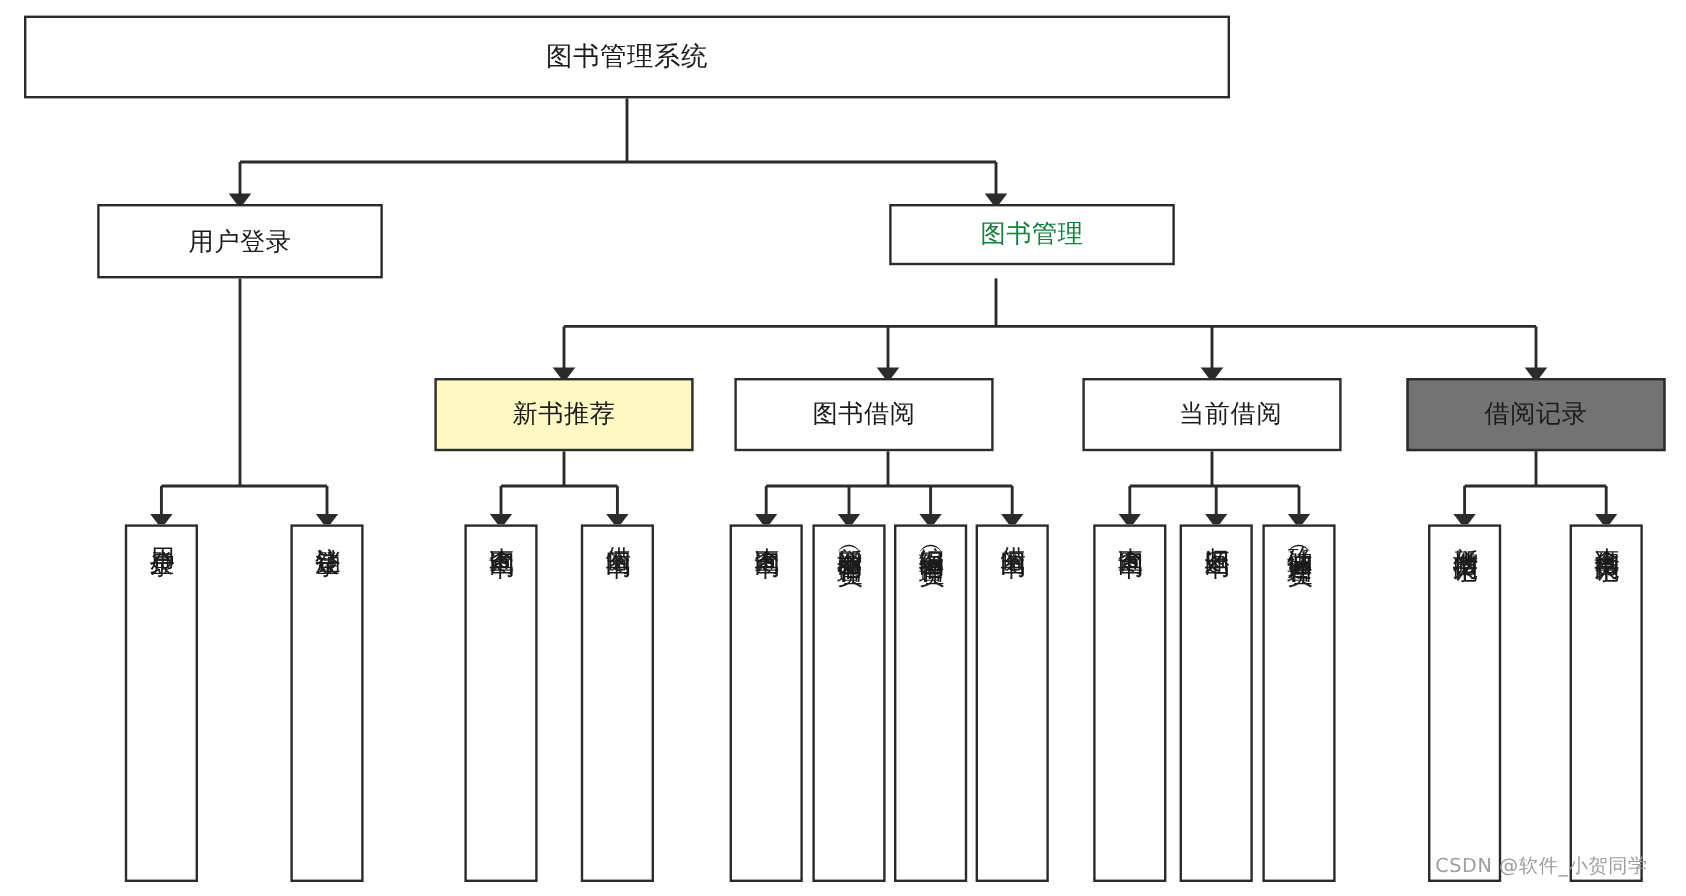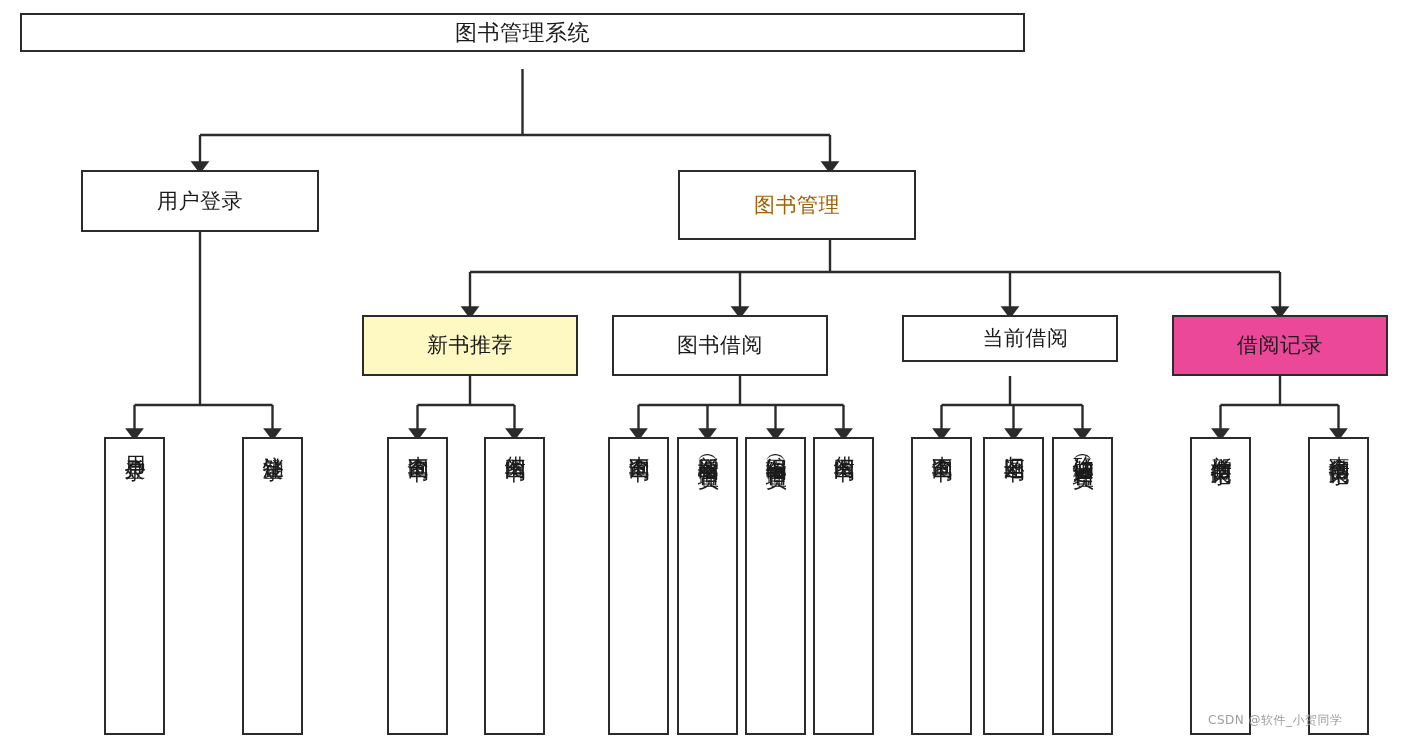--- a/index.html
+++ b/index.html
@@ -60,24 +60,23 @@
     text-orientation: upright;
     font-size: 21px;
     line-height: 1.12;
     letter-spacing: 2px;
     margin: 0 auto;
     max-height: 100%;
   }
   .watermark {
     position: absolute;
     color: #9d9d9d;
-    font-size: 12px;
+    font-size: 16px;
     white-space: nowrap;
     letter-spacing: 0.5px;
-    margin-left: 12px;
   }
 </style>
 </head>
 <body>
 
 <div id="diagram-root">
 
   <svg id="connectors" viewBox="0 0 1405 747" xmlns="http://www.w3.org/2000/svg">
     <defs>
       <marker id="arrowhead" markerWidth="9" markerHeight="9" refX="2.4" refY="4.5" orient="auto" markerUnits="strokeWidth">
@@ -115,39 +114,39 @@
         <path d="M1013.5,405 L1013.5,434" marker-end="url(#arrowhead)"></path>
         <path d="M1082.5,405 L1082.5,434" marker-end="url(#arrowhead)"></path>
         <path d="M1280,376 L1280,405"></path>
         <path d="M1220.5,405 L1338.5,405"></path>
         <path d="M1220.5,405 L1220.5,434" marker-end="url(#arrowhead)"></path>
         <path d="M1338.5,405 L1338.5,434" marker-end="url(#arrowhead)"></path>
       </g>
   </svg>
 
   <div id="nodes-layer">
-      <div class="node horizontal root" style="left: 20px; top: 13px; width: 1005px; height: 39px; border-color: rgb(43, 43, 43); background: rgb(255, 255, 255); color: rgb(27, 27, 27);">
+      <div class="node horizontal root" style="left: 20px; top: 13px; width: 1005px; height: 69px; border-color: rgb(43, 43, 43); background: rgb(255, 255, 255); color: rgb(27, 27, 27);">
         <span class="node-label">图书管理系统</span>
       </div>
       <div class="node horizontal" style="left: 81px; top: 170px; width: 238px; height: 62px; border-color: rgb(43, 43, 43); background: rgb(255, 255, 255); color: rgb(27, 27, 27);">
         <span class="node-label">用户登录</span>
       </div>
-      <div class="node horizontal" style="left: 678px; top: 170px; width: 238px; height: 70px; border-color: rgb(43, 43, 43); background: rgb(255, 255, 255); color: #a16207;">
+      <div class="node horizontal" style="left: 741px; top: 170px; width: 238px; height: 51px; border-color: rgb(43, 43, 43); background: rgb(255, 255, 255); color: #15803d;">
         <span class="node-label">图书管理</span>
       </div>
       <div class="node horizontal" style="left: 362px; top: 315px; width: 216px; height: 61px; border-color: rgb(43, 43, 43); background: #fef9c3; color: rgb(27, 27, 27);">
         <span class="node-label">新书推荐</span>
       </div>
       <div class="node horizontal" style="left: 612px; top: 315px; width: 216px; height: 61px; border-color: rgb(43, 43, 43); background: rgb(255, 255, 255); color: rgb(27, 27, 27);">
         <span class="node-label">图书借阅</span>
       </div>
-      <div class="node horizontal" style="left: 902px; top: 315px; width: 216px; height: 47px; border-color: rgb(43, 43, 43); background: rgb(255, 255, 255); color: rgb(27, 27, 27); padding-left: 31px;">
+      <div class="node horizontal" style="left: 902px; top: 315px; width: 216px; height: 61px; border-color: rgb(43, 43, 43); background: rgb(255, 255, 255); color: rgb(27, 27, 27); padding-left: 31px;">
         <span class="node-label">当前借阅</span>
       </div>
-      <div class="node horizontal" style="left: 1172px; top: 315px; width: 216px; height: 61px; border-color: rgb(43, 43, 43); background: #ec4899; color: rgb(27, 27, 27);">
+      <div class="node horizontal" style="left: 1172px; top: 315px; width: 216px; height: 61px; border-color: rgb(43, 43, 43); background: #737373; color: rgb(27, 27, 27);">
         <span class="node-label">借阅记录</span>
       </div>
       <div class="node vertical" style="left: 104px; top: 437px; width: 61px; height: 298px; border-color: rgb(43, 43, 43); background: rgb(255, 255, 255); color: rgb(27, 27, 27);">
         <span class="node-label">用户登录</span>
       </div>
       <div class="node vertical" style="left: 242px; top: 437px; width: 61px; height: 298px; border-color: rgb(43, 43, 43); background: rgb(255, 255, 255); color: rgb(27, 27, 27);">
         <span class="node-label">注销登录</span>
       </div>
       <div class="node vertical" style="left: 387px; top: 437px; width: 61px; height: 298px; border-color: rgb(43, 43, 43); background: rgb(255, 255, 255); color: rgb(27, 27, 27);">
         <span class="node-label">查询图书</span>

